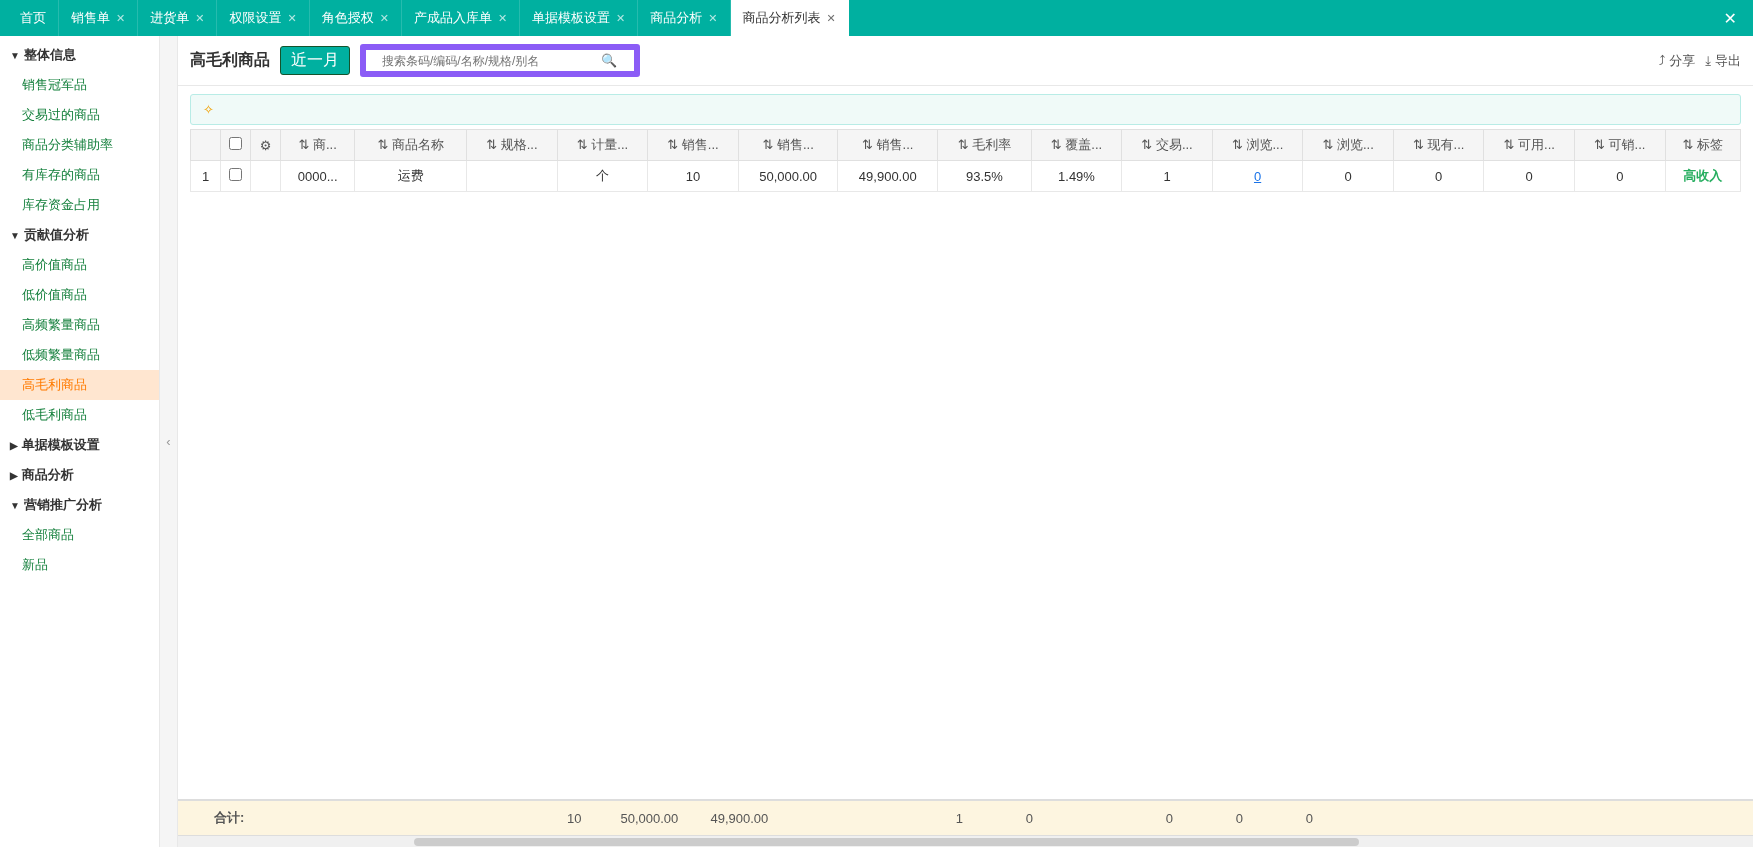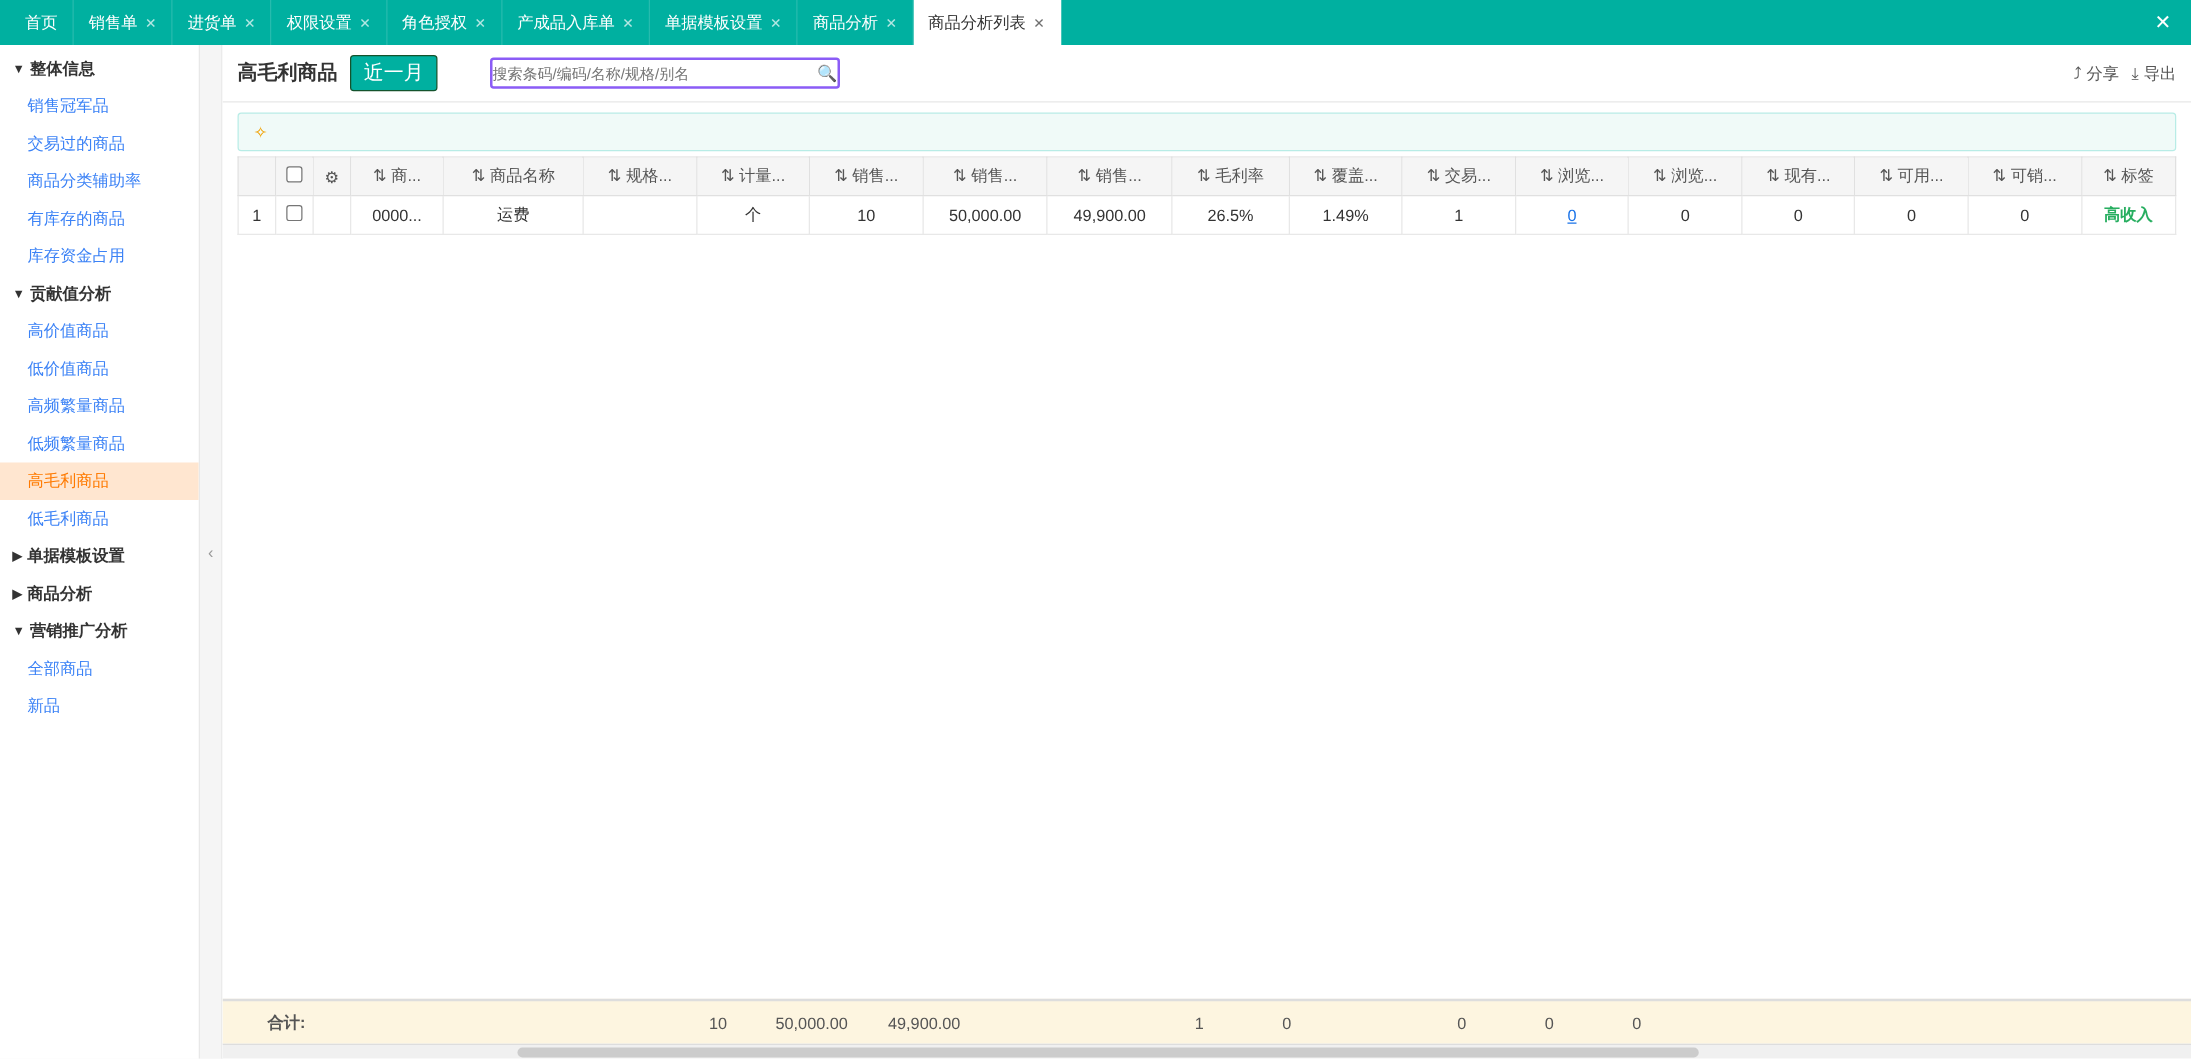--- a/index.html
+++ b/index.html
@@ -56,21 +56,21 @@
       align-items: center;
       padding: 6px 10px;
       color: #333;
       font-weight: bold;
       font-size: 13px;
       cursor: pointer;
     }
     .sidebar-group-title .arrow { margin-right: 4px; font-size: 10px; }
     .sidebar-item {
       padding: 6px 10px 6px 22px;
-      color: #3b82f6;
+      color: #15803d;
       cursor: pointer;
       font-size: 13px;
     }
     .sidebar-item.active { background: #ffe6d0; color: #ff7a00; font-weight: 500; }
 
     
     .collapse-btn {
       width: 18px;
       background: #f5f5f5;
       border-right: 1px solid #e8e8e8;
@@ -110,26 +110,25 @@
       border: 1px solid #14532d;
       border-radius: 3px;
       padding: 3px 10px;
       cursor: pointer;
       font-size: 16px;
     }
     .filter-btn.active { background: #00b0a0; color: #fff; }
     .search-box {
       display: flex;
       align-items: center;
-      border: 2px solid #8b5cf6;
+      border: 6px solid #8b5cf6;
       border-radius: 3px;
-      padding: 3px 0;
+      padding: 3px 16px;
       flex: 1;
       max-width: 280px;
-      margin-left: 32px;
     }
     .search-box input {
       border: none;
       outline: none;
       font-size: 12px;
       color: #666;
       width: 100%;
       background: transparent;
     }
     .search-icon { color: #aaa; font-size: 13px; cursor: pointer; }
@@ -397,21 +396,21 @@
       <td>1</td>
       <td><input type="checkbox" style=""></td>
       <td></td>
       <td>0000...</td>
       <td>运费</td>
       <td></td>
       <td>个</td>
       <td>10</td>
       <td>50,000.00</td>
       <td>49,900.00</td>
-      <td>26.5%</td>
+      <td>93.5%</td>
       <td>1.49%</td>
       <td>1</td>
       <td style="color:#1a73e8;text-decoration:underline;cursor:pointer">0</td>
       <td>0</td>
       <td>0</td>
       <td>0</td>
       <td>0</td>
       <td class="tag-high">高收入</td>
     </tr>
           </tbody>

